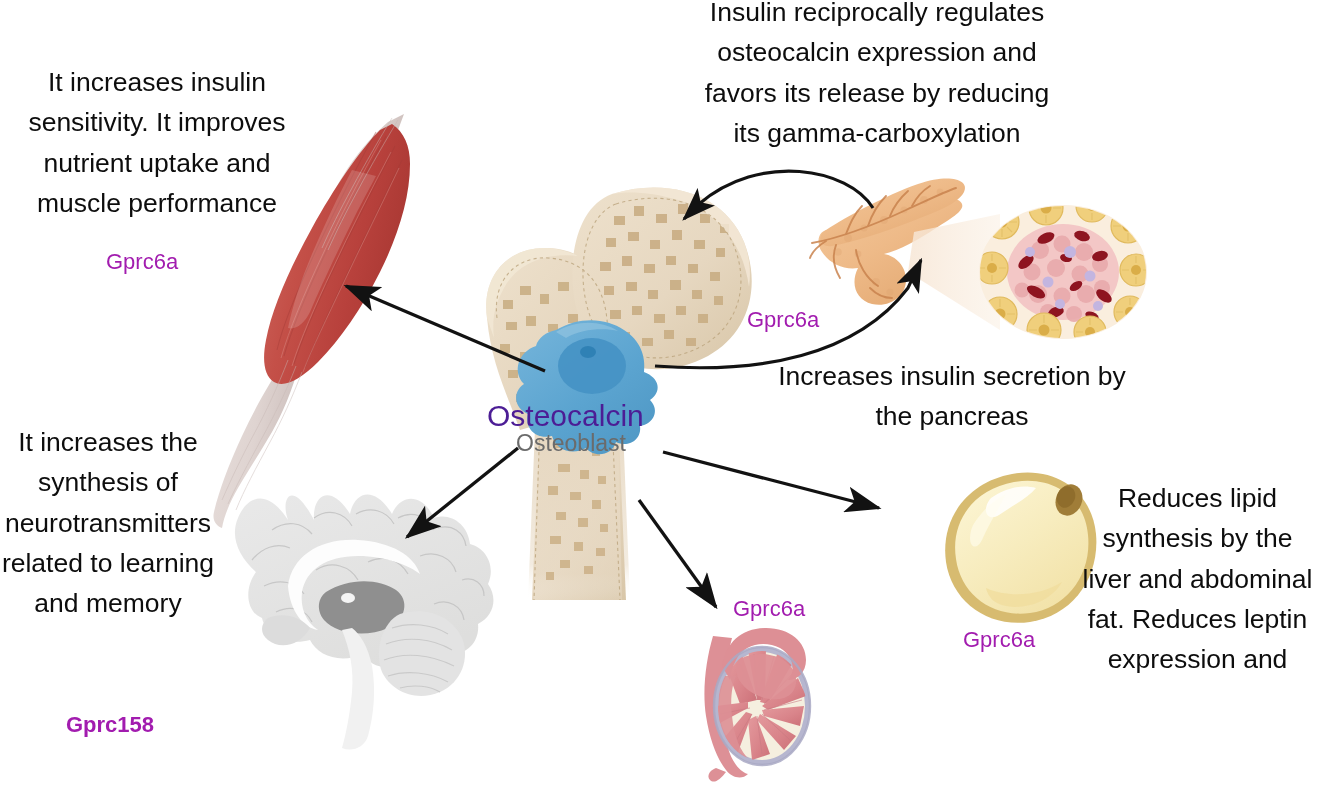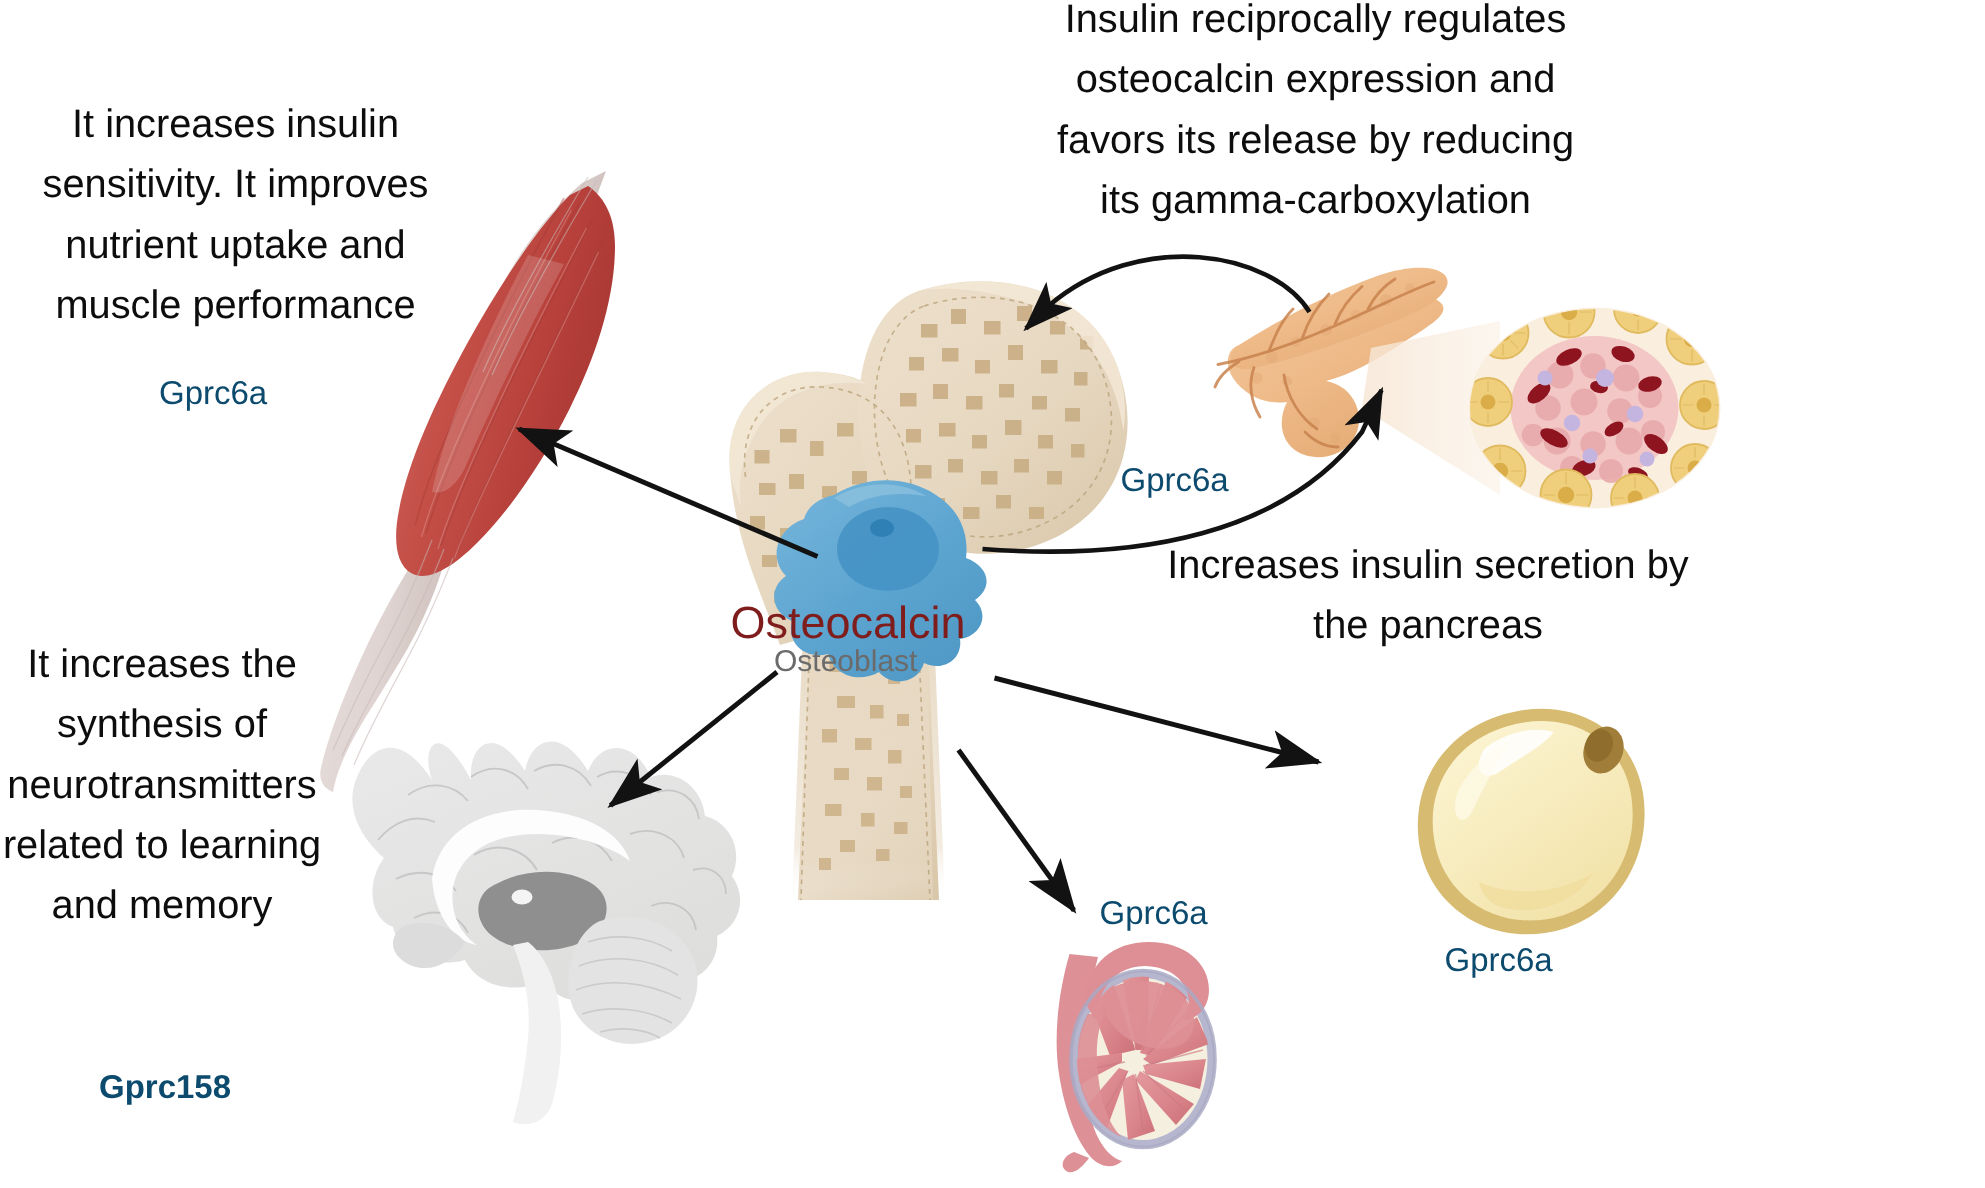--- a/index.html
+++ b/index.html
@@ -7,24 +7,24 @@
   body{
     width:1323px;height:792px;position:relative;overflow:hidden;
     font-family:"Liberation Sans","DejaVu Sans",sans-serif;
     color:#0d0d0d;
     -webkit-font-smoothing:antialiased;
   }
   .canvas{position:absolute;inset:0;width:1323px;height:792px;}
   svg.art{position:absolute;left:0;top:0;width:1323px;height:792px;overflow:visible;}
   .txt{position:absolute;white-space:pre-line;line-height:1.52;}
   .caption{font-size:26.5px;color:#0d0d0d;text-align:center;}
-  .gene{position:absolute;font-size:22px;color:#0c4a6e;white-space:nowrap;}
+  .gene{position:absolute;font-size:22px;color:#a21caf;white-space:nowrap;}
   .center-label{position:absolute;white-space:nowrap;}
-  #osteocalcin-label{font-size:30px;color:#7f1d1d;}
-  #osteoblast-label{font-size:20px;color:#6b6b6b;}
+  #osteocalcin-label{font-size:30px;color:#4c1d95;}
+  #osteoblast-label{font-size:23px;color:#6b6b6b;}
 </style>
 </head>
 <body>
 
 <div class="canvas">
 
   <svg class="art" viewBox="0 0 1323 792">
     <defs>
       <marker id="arrowhead" markerWidth="11" markerHeight="8" refX="10.2" refY="4" orient="auto">
         <path d="M0,0 L11,4 L0,8 L2.6,4 Z" fill="#121212"></path>
@@ -503,17 +503,22 @@
   <div class="center-label" id="osteocalcin-label" style="left:487px;top:399px;">Osteocalcin</div>
   <div class="center-label" id="osteoblast-label" style="left:516px;top:430px;">Osteoblast</div>
 
   <div class="txt caption" style="left:-16px;top:422px;width:248px;">It increases the
 synthesis of
 neurotransmitters
 related to learning
 and memory</div>
   <div class="gene" style="left:66px;top:712px;font-weight:bold;">Gprc158</div>
 
+  <div class="txt caption" style="left:1072px;top:478px;width:251px;">Reduces lipid
+synthesis by the
+liver and abdominal
+fat. Reduces leptin
+expression and</div>
   <div class="gene" style="left:963px;top:627px;">Gprc6a</div>
 
   <div class="gene" style="left:733px;top:596px;">Gprc6a</div>
 
 </div>
 
 </body></html>

